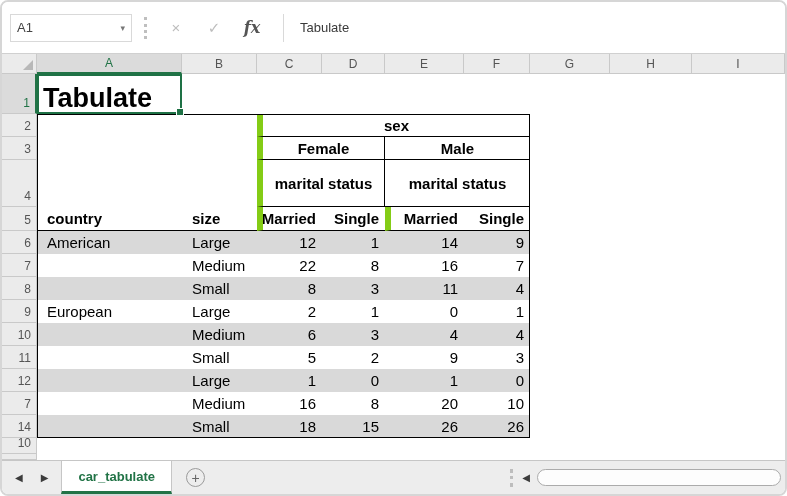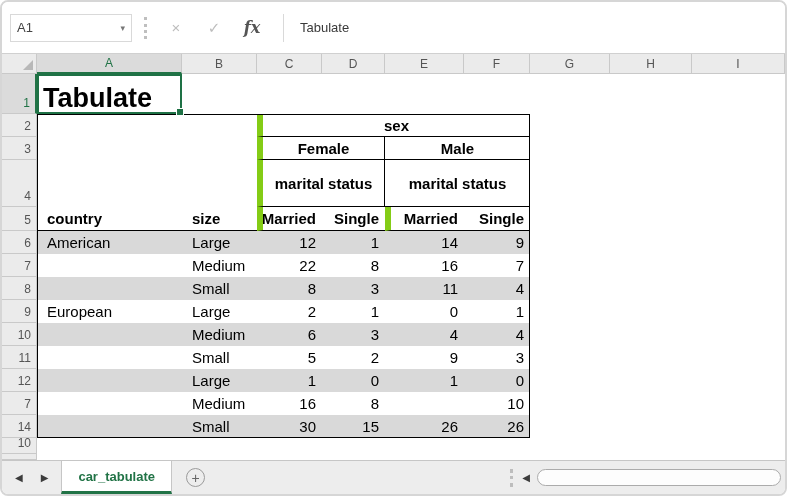--- a/index.html
+++ b/index.html
@@ -179,24 +179,25 @@
 
     <div class="c txt" style="grid-area:13/3/14/4">Large</div>
     <div class="c num" style="grid-area:13/4/14/5">1</div>
     <div class="c num" style="grid-area:13/5/14/6">0</div>
     <div class="c num" style="grid-area:13/6/14/7">1</div>
     <div class="c num" style="grid-area:13/7/14/8">0</div>
 
     <div class="c txt" style="grid-area:14/3/15/4">Medium</div>
     <div class="c num" style="grid-area:14/4/15/5">16</div>
     <div class="c num" style="grid-area:14/5/15/6">8</div>
+    <div class="c num" style="grid-area:14/6/15/7">20</div>
     <div class="c num" style="grid-area:14/7/15/8">10</div>
 
     <div class="c txt" style="grid-area:15/3/16/4">Small</div>
-    <div class="c num" style="grid-area:15/4/16/5">30</div>
+    <div class="c num" style="grid-area:15/4/16/5">18</div>
     <div class="c num" style="grid-area:15/5/16/6">15</div>
     <div class="c num" style="grid-area:15/6/16/7">26</div>
     <div class="c num" style="grid-area:15/7/16/8">26</div>
 
     <div class="tborder"></div>
 
     <div class="a1">Tabulate</div>
     <div class="selbox"></div>
   </div>
 

